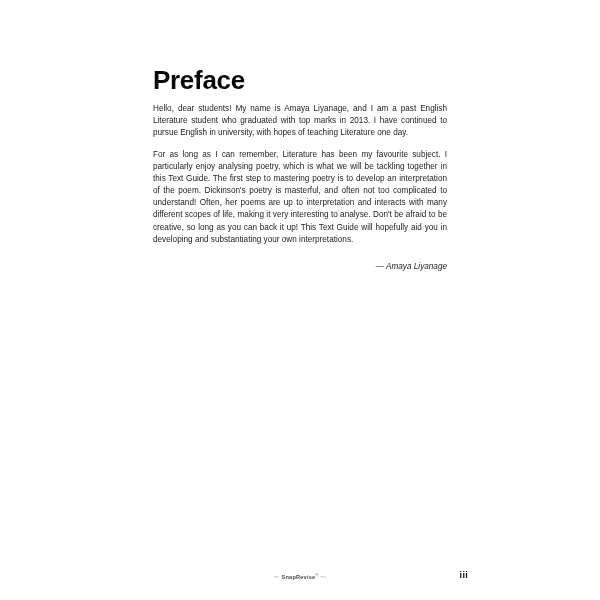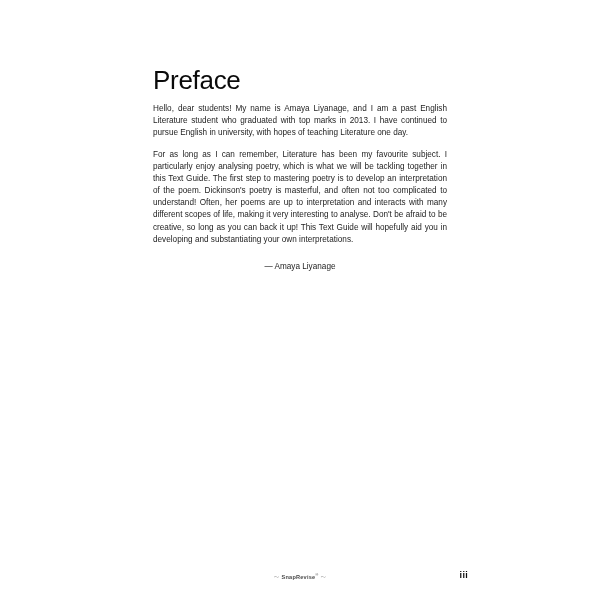--- a/index.html
+++ b/index.html
@@ -25,21 +25,21 @@
 
   .content {
     position: absolute;
     left: 153px;
     top: 66px;
     width: 294px;
   }
 
   .page-title {
     font-size: 26px;
-    font-weight: normal;
+    font-weight: bold;
     letter-spacing: -0.3px;
     line-height: 1.08;
     margin: 0 0 9px 0;
     color: #0a0a0a;
   }
 
   .body-text {
     font-size: 8.2px;
     line-height: 12.05px;
     text-align: justify;
@@ -50,23 +50,24 @@
     hyphens: none;
   }
 
   .body-text:last-of-type {
     margin-bottom: 0;
   }
 
   .signature {
     font-size: 8.2px;
     line-height: 12px;
-    text-align: center;
+    text-align: right;
     margin: 15px 0 0 0;
     color: #1d1d1d;
+    font-style: italic;
   }
 
   .footer {
     position: absolute;
     left: 0;
     right: 0;
     bottom: 8px;
     height: 24px;
     padding-left: 28px;
   }

